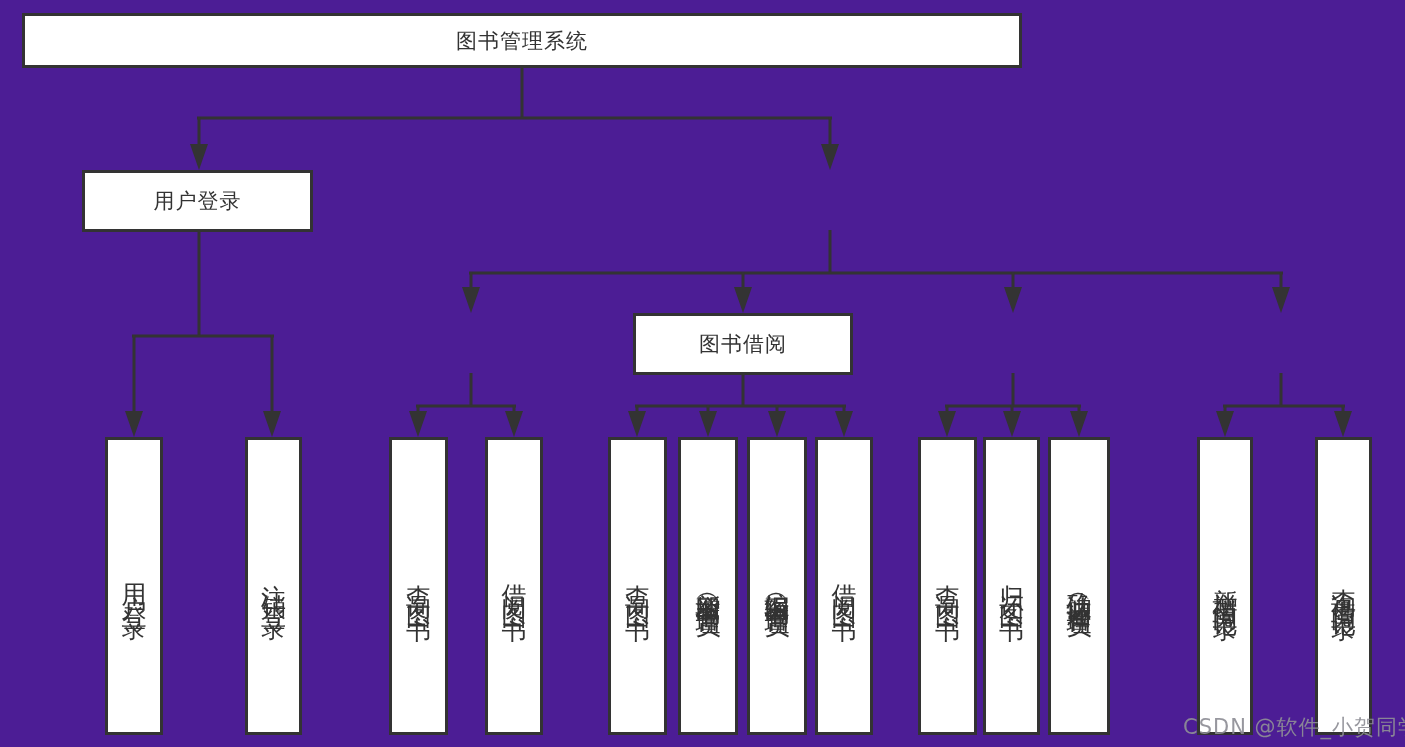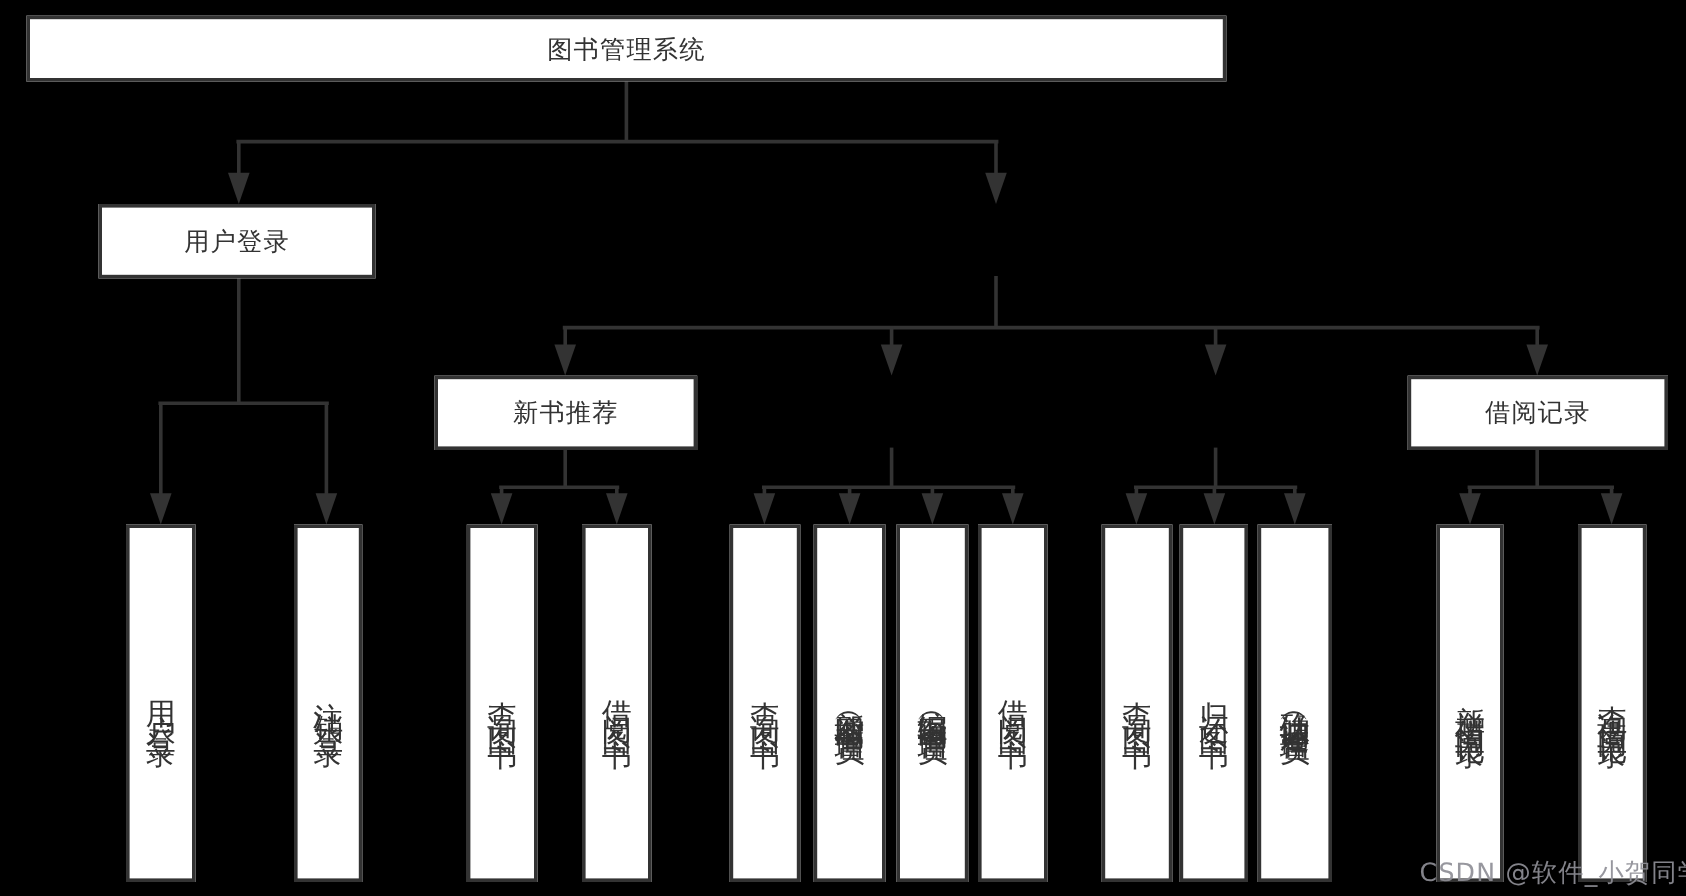--- a/index.html
+++ b/index.html
@@ -1,20 +1,20 @@
 <!DOCTYPE html>
 <html><head>
 <meta charset="utf-8">
 <style>
   html, body { margin: 0; padding: 0; background: #ffffff; }
   .canvas {
     position: relative;
     width: 1405px;
     height: 747px;
-    background: #000000;
+    background: #4c1d95;
     font-family: "DejaVu Sans", "Liberation Sans", sans-serif;
     overflow: hidden;
   }
   .wires {
     position: absolute;
     left: 0; top: 0;
     width: 1405px; height: 747px;
     z-index: 1;
   }
   .node {
@@ -133,25 +133,22 @@
   </svg>
 
   <div class="node" style="left:22px;top:13px;width:1000px;height:55px">
     <span>图书管理系统</span>
   </div>
 
   <div class="node" style="left:82px;top:170px;width:231px;height:62px">
     <span>用户登录</span>
   </div>
 
-  <div class="node" style="left:362px;top:313px;width:219px;height:62px">
-    <span>新书推荐</span>
-  </div>
-  <div class="node" style="left:1173px;top:313px;width:217px;height:62px">
-    <span>借阅记录</span>
+  <div class="node" style="left:633px;top:313px;width:220px;height:62px">
+    <span>图书借阅</span>
   </div>
 
   <div class="node leaf" style="left:105px;top:437px;width:58px;height:298px">
     <span style="letter-spacing: 11px;">用户登录</span>
   </div>
   <div class="node leaf" style="left:245px;top:437px;width:57px;height:298px">
     <span style="letter-spacing: 11px;">注销登录</span>
   </div>
 
   <div class="node leaf" style="left:389px;top:437px;width:59px;height:298px">

